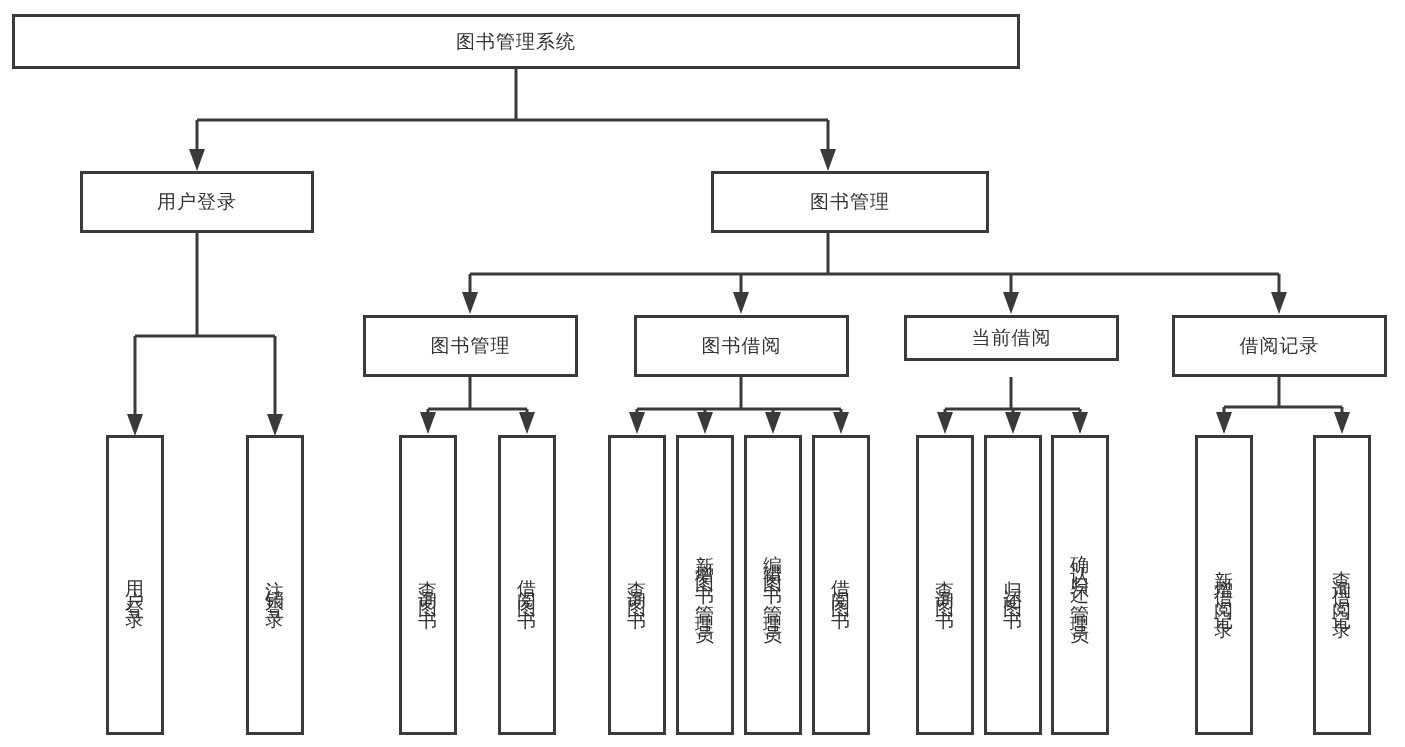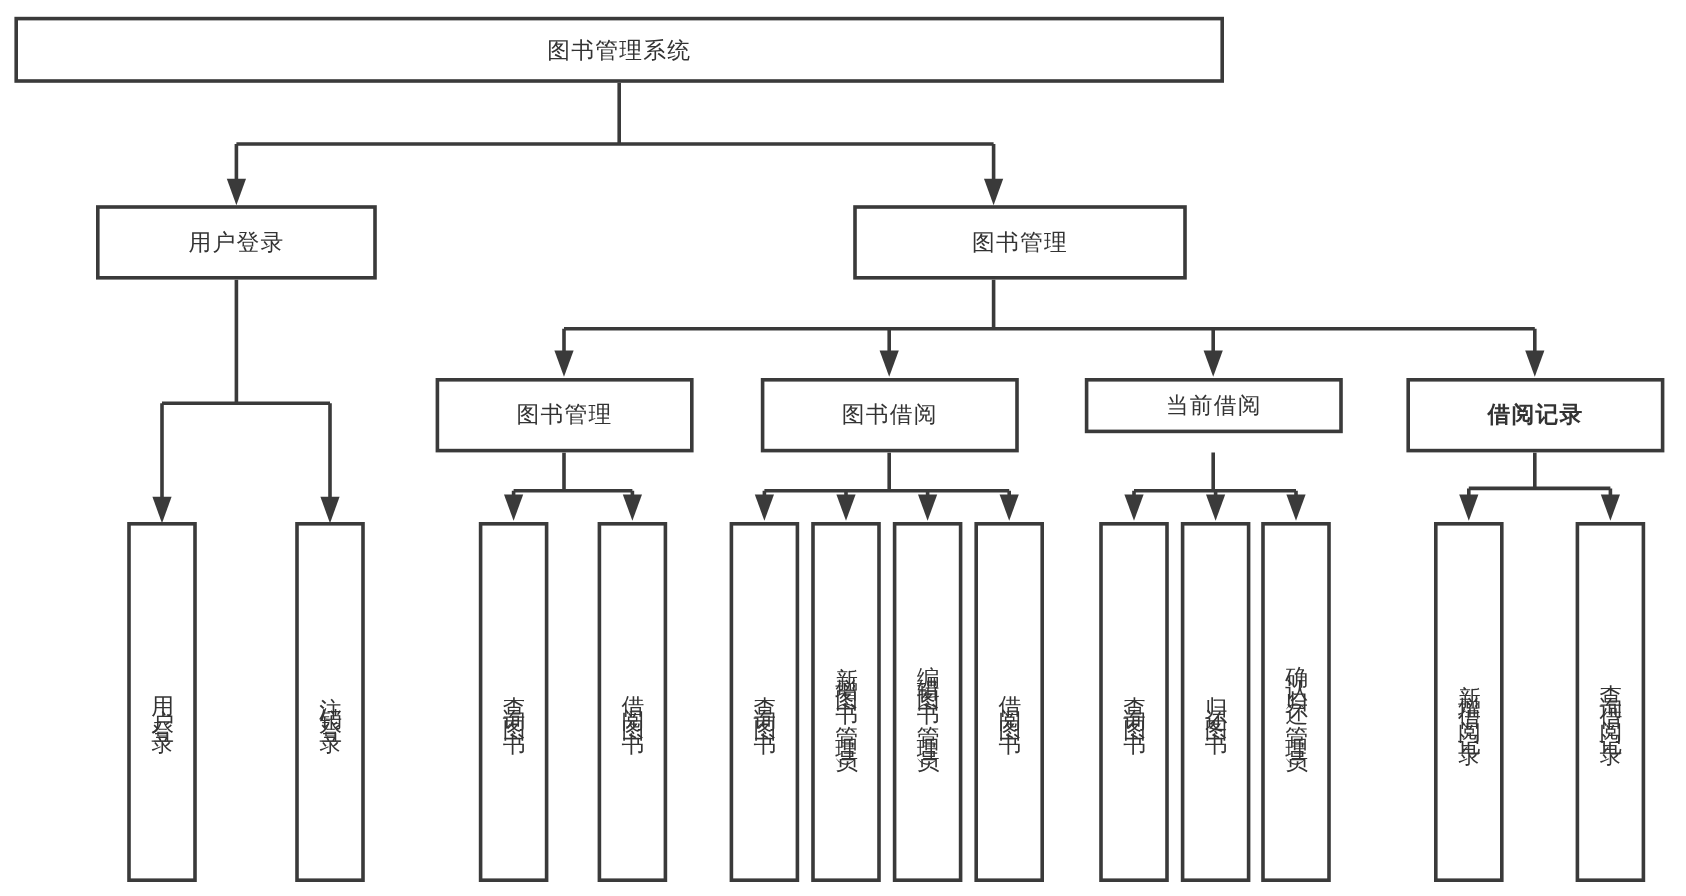--- a/index.html
+++ b/index.html
@@ -39,21 +39,21 @@
     letter-spacing:10px;
     white-space:nowrap;
   }
   
   .pos-root{left:12px;top:14px;width:1008px;height:55px;}
   .pos-l2a{left:80px;top:171px;width:234px;height:62px;}
   .pos-l2b{left:711px;top:171px;width:278px;height:62px;}
   .pos-l3a{left:363px;top:315px;width:215px;height:62px;}
   .pos-l3b{left:634px;top:315px;width:215px;height:62px;}
   .pos-l3c{left:904px;top:315px;width:215px;height:46px;}
-  .pos-l3d{left:1172px;top:315px;width:215px;height:62px;font-weight:bold;}
+  .pos-l3d{left:1172px;top:315px;width:215px;height:62px;}
   
   .pos-v0{left:106px;}  .pos-v1{left:246px;}
   .pos-v2{left:399px;}  .pos-v3{left:498px;}
   .pos-v4{left:608px;}  .pos-v5{left:676px;}
   .pos-v6{left:744px;}  .pos-v7{left:812px;}
   .pos-v8{left:916px;}  .pos-v9{left:984px;}  .pos-v10{left:1051px;}
   .pos-v11{left:1195px;} .pos-v12{left:1313px;}
   .watermark{
     position:absolute;
     right:7px;top:714px;

